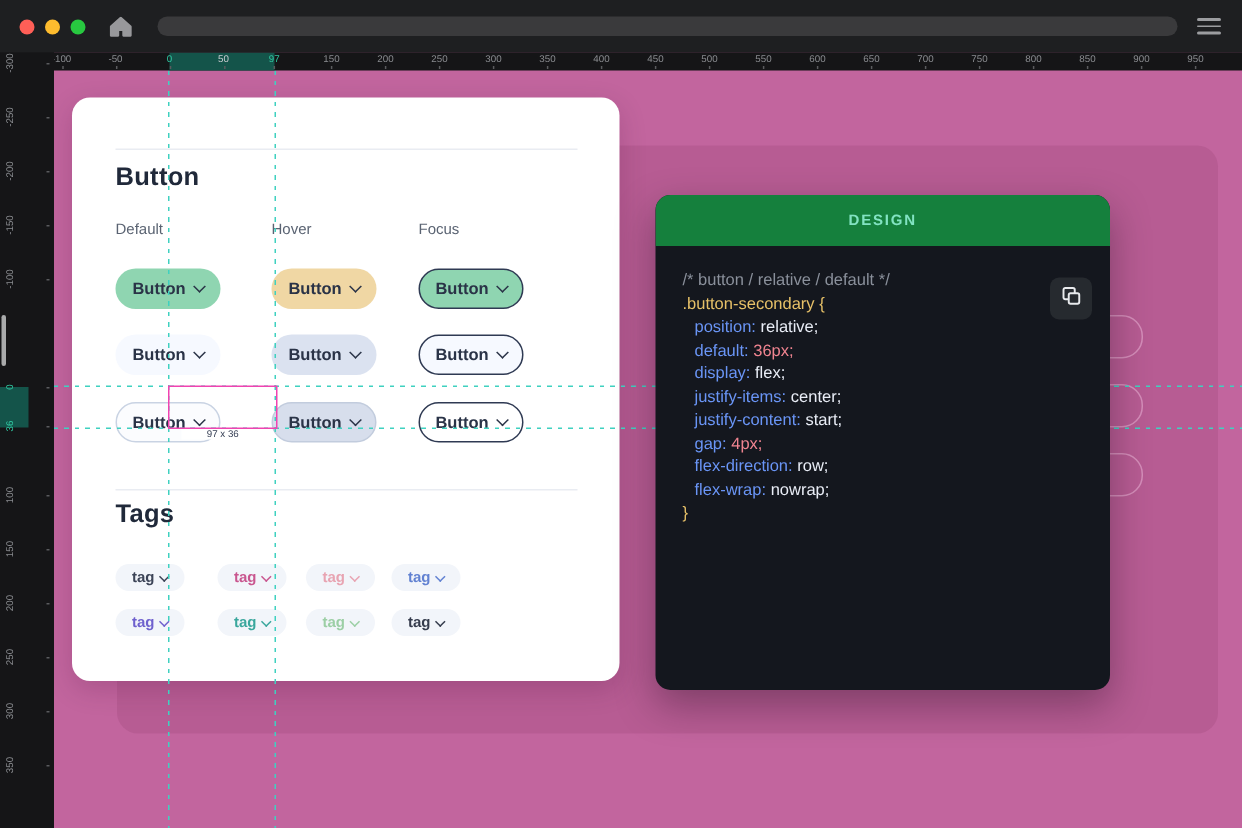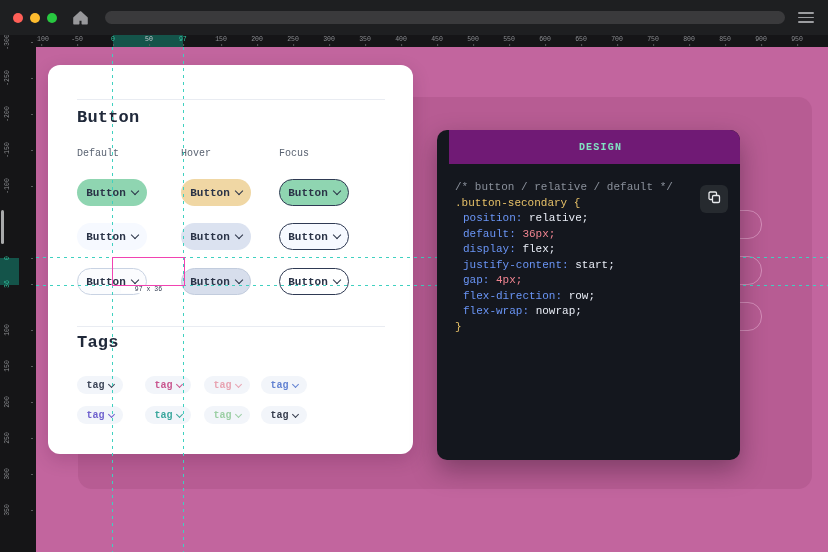--- a/index.html
+++ b/index.html
@@ -1,17 +1,17 @@
 <!DOCTYPE html>
 <html style="--accent_teal: #30C7A1; --guide_teal: #3FD1C0; --selection_pink: #F143B1; --canvas_pink: #C2659E; --board_pink: #B75C93; --mint_button: #8FD5B1; --wheat_button: #F0D7A4; --secondary_button: #F6F9FF; --navy_text: #2A3347; --tab_mint: #82E3C2; --code_property_blue: #6A95F6; --code_value_pink: #F08490; --code_selector_gold: #E7C168;"><head>
 <meta charset="utf-8">
 <style>
   html,body{margin:0;padding:0;background:#111;}
   #app{position:relative;width:828px;height:552px;overflow:hidden;
-       font-family:Liberation Mono, monospace;
+       font-family:Liberation Sans, sans-serif;
        -webkit-font-smoothing:antialiased;}
   
   #chrome{position:absolute;left:0;top:0;width:828px;height:35px;background:#1E1F21;z-index:40;
           display:flex;align-items:center;}
   .dots{display:flex;gap:7px;margin-left:13px;}
   .dot{width:10px;height:10px;border-radius:50%;}
   .home{margin-left:14px;width:18px;height:18px;display:flex;align-items:center;justify-content:center;}
   #urlbar{margin-left:16px;width:680px;height:13px;border-radius:7px;background:#3A3A3C;}
   .burger{margin-left:auto;margin-right:14px;width:16px;height:11px;display:flex;flex-direction:column;justify-content:space-between;}
   .burger div{height:1.6px;background:#9C9DA0;border-radius:1px;}
@@ -63,21 +63,21 @@
   .guide-v{position:absolute;top:47px;height:505px;width:1px;z-index:20;
     background:repeating-linear-gradient(to bottom,var(--guide_teal,#3FD1C0) 0 3px,transparent 3px 7px);}
   .guide-h{position:absolute;left:36px;width:792px;height:1px;z-index:20;
     background:repeating-linear-gradient(to right,var(--guide_teal,#3FD1C0) 0 3px,transparent 3px 7px);}
   #selbox{position:absolute;left:112px;top:257px;width:73px;height:29px;border:1.5px solid var(--selection_pink,#F143B1);
           box-sizing:border-box;z-index:22;}
   #sizelabel{position:absolute;left:121px;top:286px;width:55px;text-align:center;font-size:6.5px;color:#394257;z-index:23;background:#fff;}
   
   #panel{position:absolute;left:437px;top:130px;width:303px;height:330px;border-radius:10px;background:#14171E;
          z-index:30;box-shadow:0 10px 26px rgba(20,5,20,.35);overflow:hidden;}
-  #tabbar{position:absolute;left:12px;top:0;width:100%;height:34px;background:#701a75;display:flex;}
+  #tabbar{position:absolute;left:0;top:0;width:100%;height:34px;background:#15803d;display:flex;}
   .tabhalf{flex:1;display:flex;align-items:center;justify-content:center;}
   .tablabel{font-size:10px;font-weight:700;letter-spacing:1.2px;color:var(--tab_mint,#82E3C2);}
   #tab-inspect{margin:5px 5px 5px 0;border-radius:5px;background:#23262D;border:1px solid #3A3F49;}
   #copybtn{position:absolute;right:12px;top:55px;width:28px;height:28px;border-radius:6px;background:#262A2F;
            display:flex;align-items:center;justify-content:center;}
   #code{position:absolute;left:18px;top:50px;font-size:11px;line-height:15.5px;color:#E9EDF6;}
   .cl{white-space:pre;}
   .ind{padding-left:8px;}
   .c-comment{color:#8A909B;}
   .c-gold{color:var(--code_selector_gold,#E7C168);}
@@ -193,20 +193,21 @@
         <span class="tablabel">DESIGN</span>
       </div>
     </div>
     <div id="code">
       <div class="cl c-comment">/* button / relative / default */</div>
       <div class="cl c-gold">.button-secondary {</div>
       <div id="decls">
           <div class="cl ind"><span class="c-prop">position: </span><span class="c-kw">relative;</span></div>
           <div class="cl ind"><span class="c-prop">default: </span><span class="c-num">36px;</span></div>
           <div class="cl ind"><span class="c-prop">display: </span><span class="c-kw">flex;</span></div>
+          <div class="cl ind"><span class="c-prop">justify-items: </span><span class="c-kw">center;</span></div>
           <div class="cl ind"><span class="c-prop">justify-content: </span><span class="c-kw">start;</span></div>
           <div class="cl ind"><span class="c-prop">gap: </span><span class="c-num">4px;</span></div>
           <div class="cl ind"><span class="c-prop">flex-direction: </span><span class="c-kw">row;</span></div>
           <div class="cl ind"><span class="c-prop">flex-wrap: </span><span class="c-kw">nowrap;</span></div>
         </div>
       <div class="cl c-gold">}</div>
     </div>
     <div id="copybtn">
       <span>
         <svg width="14" height="14" viewBox="0 0 14 14">

